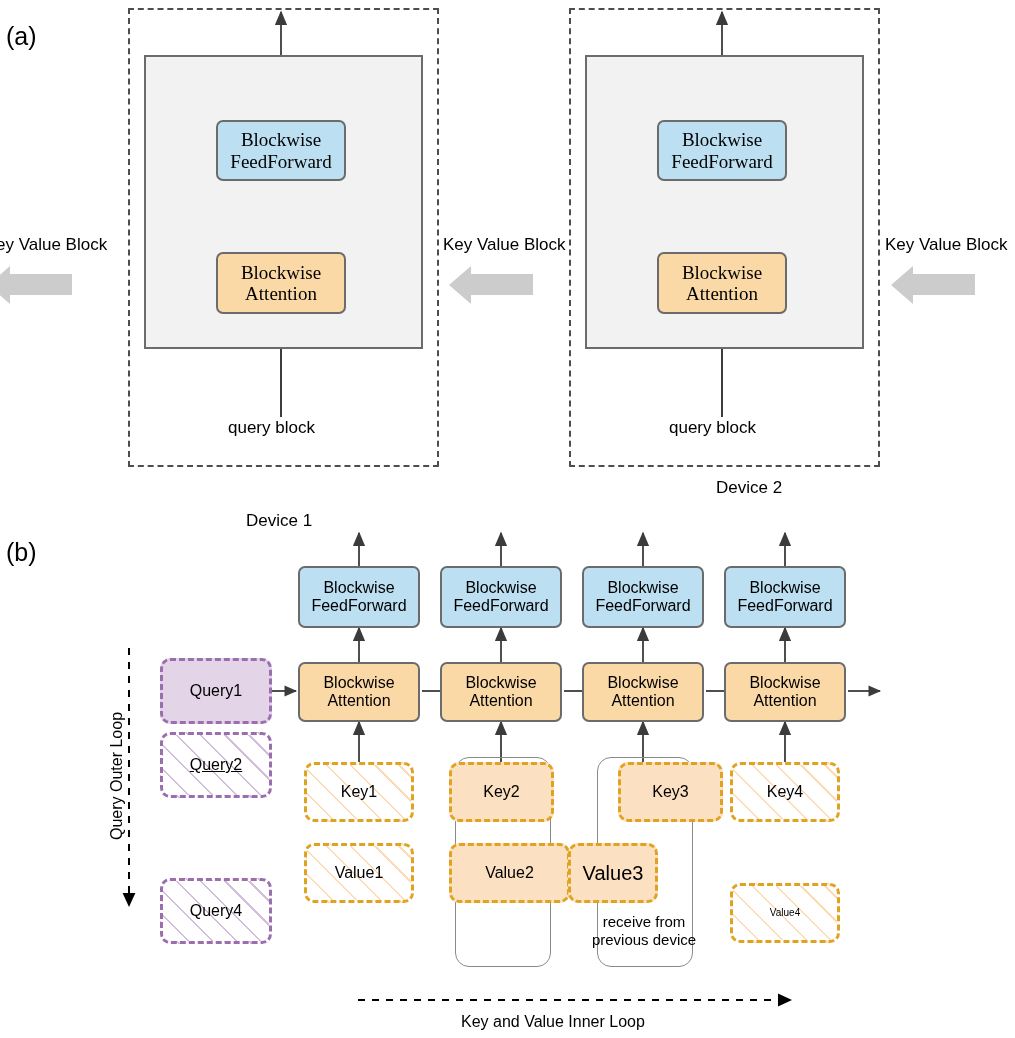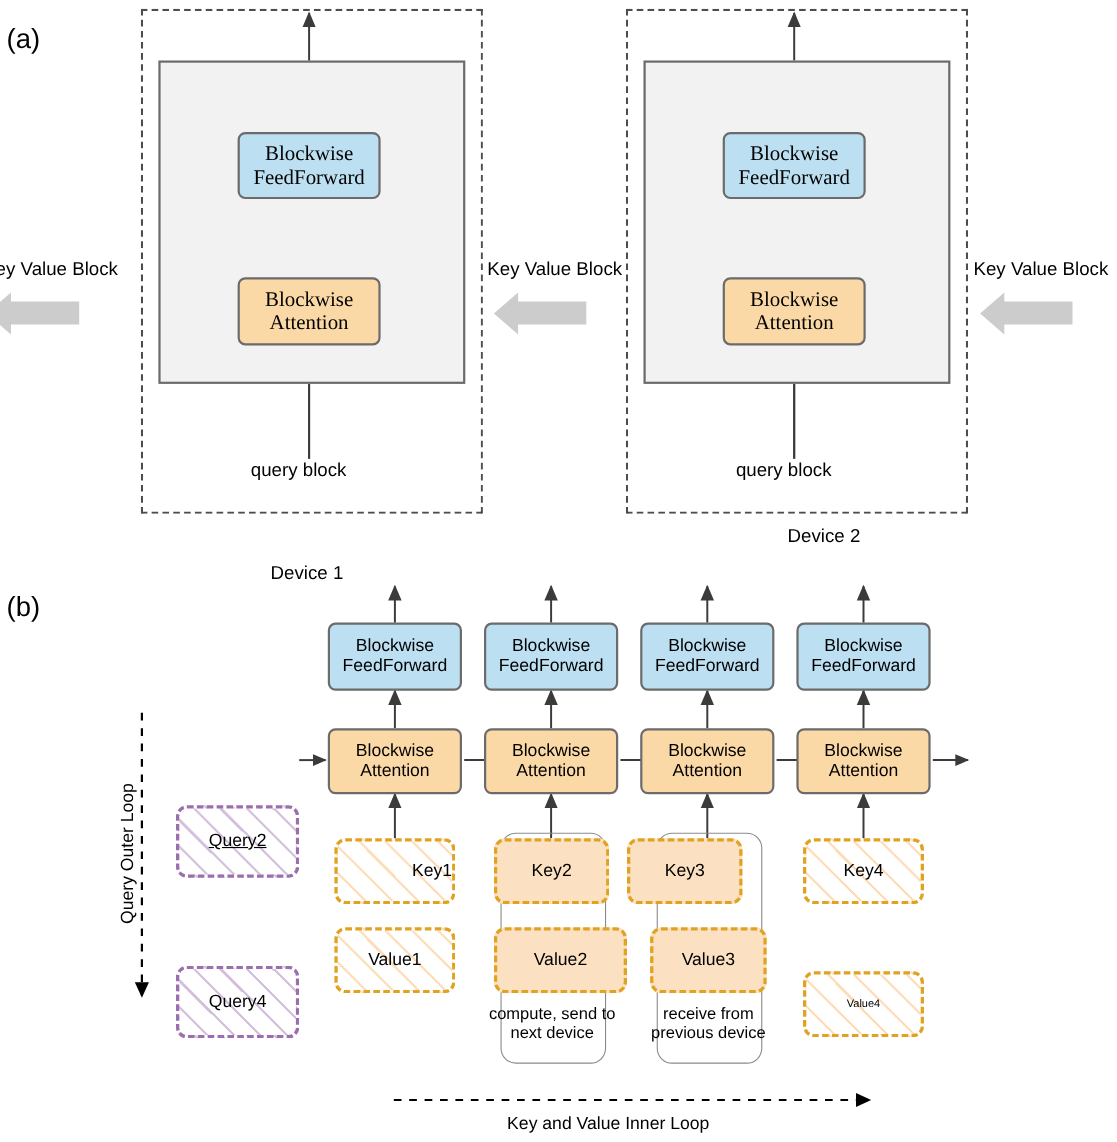--- a/index.html
+++ b/index.html
@@ -210,20 +210,23 @@
   <div class="lbl devname" style="left:716px;top:478px;">Device 2</div>
 
   <div class="lbl kvlabel" style="left:-4px;top:235px;">ey Value Block</div>
   <div class="lbl kvlabel" style="left:443px;top:235px;">Key Value Block</div>
   <div class="lbl kvlabel" style="left:885px;top:235px;">Key Value Block</div>
 
   <div class="lbl panel-letter" style="left:6px;top:538px;">(b)</div>
 
   <div class="lbl looplbl vlabel" style="left:108px;top:840px;">Query Outer Loop</div>
 
+  <div class="box qsolid sans" style="left:160px;top:658px;width:112px;height:66px;font-size:16px;">
+    <span>Query1</span>
+  </div>
   <div class="box qhatch sans" style="left:160px;top:732px;width:112px;height:66px;font-size:16px;text-decoration:underline;">
     <span>Query2</span>
   </div>
   <div class="box qhatch sans" style="left:160px;top:878px;width:112px;height:66px;font-size:16px;">
     <span>Query4</span>
   </div>
 
   <div class="group" style="position:absolute;left:455px;top:757px;width:94px;height:208px;"></div>
   <div class="group" style="position:absolute;left:597px;top:757px;width:94px;height:208px;"></div>
 
@@ -232,21 +235,21 @@
       <span>Blockwise</span><br>
       <span>FeedForward</span>
     </span>
   </div>
   <div class="box att sans" style="left:298px;top:662px;width:122px;height:60px;font-size:16px;">
     <span>
       <span>Blockwise</span><br>
       <span>Attention</span>
     </span>
   </div>
-  <div class="box kvhatch sans" style="left:304px;top:762px;width:110px;height:60px;font-size:16px;justify-content:flex-end;">
+  <div class="box kvhatch sans" style="left:304px;top:762px;width:110px;height:60px;font-size:16px;">
     <span>Key1</span>
   </div>
   <div class="box kvhatch sans" style="left:304px;top:843px;width:110px;height:60px;font-size:16px;">
     <span>Value1</span>
   </div>
 
   <div class="box ff sans" style="left:440px;top:566px;width:122px;height:62px;font-size:16px;">
     <span>
       <span>Blockwise</span><br>
       <span>FeedForward</span>
@@ -257,41 +260,37 @@
       <span>Blockwise</span><br>
       <span>Attention</span>
     </span>
   </div>
   <div class="box kvsolid sans" style="left:449px;top:762px;width:105px;height:60px;font-size:16px;">
     <span>Key2</span>
   </div>
   <div class="box kvsolid sans" style="left:449px;top:843px;width:121px;height:60px;font-size:16px;">
     <span>Value2</span>
   </div>
-  <div class="lbl caption" style="left:441px;top:913px;width:122px;">
-    <span>compute, send to</span><br>
-    <span>next device</span>
-  </div>
 
   <div class="box ff sans" style="left:582px;top:566px;width:122px;height:62px;font-size:16px;">
     <span>
       <span>Blockwise</span><br>
       <span>FeedForward</span>
     </span>
   </div>
   <div class="box att sans" style="left:582px;top:662px;width:122px;height:60px;font-size:16px;">
     <span>
       <span>Blockwise</span><br>
       <span>Attention</span>
     </span>
   </div>
-  <div class="box kvsolid sans" style="left:570px;top:762px;width:105px;height:60px;font-size:16px;">
+  <div class="box kvsolid sans" style="left:618px;top:762px;width:105px;height:60px;font-size:16px;">
     <span>Key3</span>
   </div>
-  <div class="box kvsolid sans" style="left:591px;top:843px;width:106px;height:60px;font-size:16px;">
+  <div class="box kvsolid sans" style="left:568px;top:843px;width:90px;height:60px;font-size:20px;">
     <span>Value3</span>
   </div>
   <div class="lbl caption" style="left:583px;top:913px;width:122px;">
     <span>receive from</span><br>
     <span>previous device</span>
   </div>
 
   <div class="box ff sans" style="left:724px;top:566px;width:122px;height:62px;font-size:16px;">
     <span>
       <span>Blockwise</span><br>

